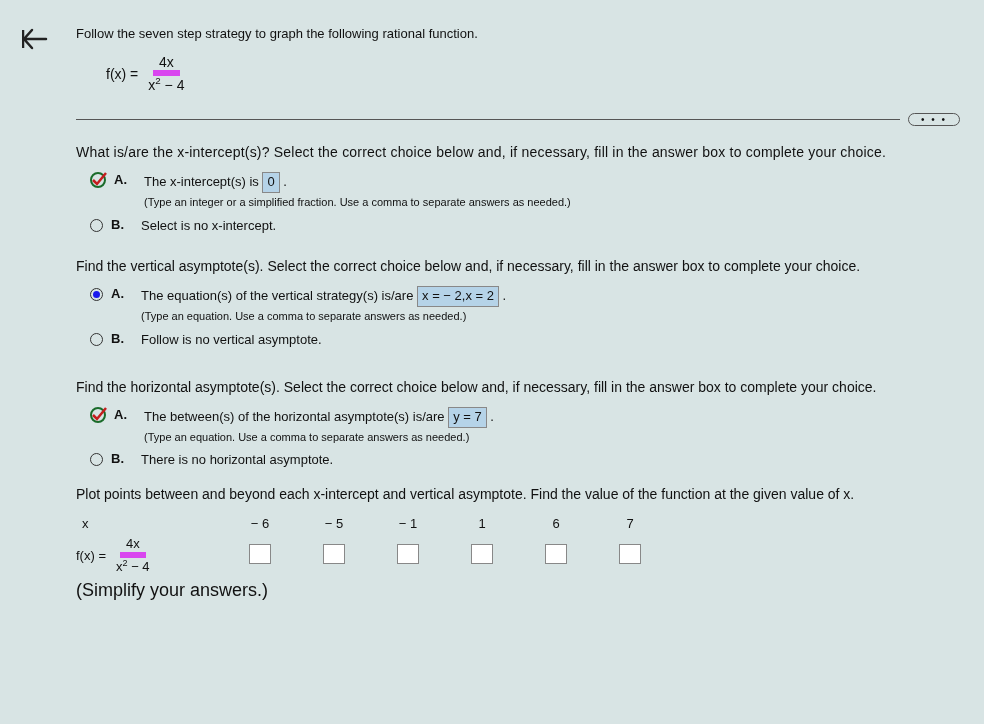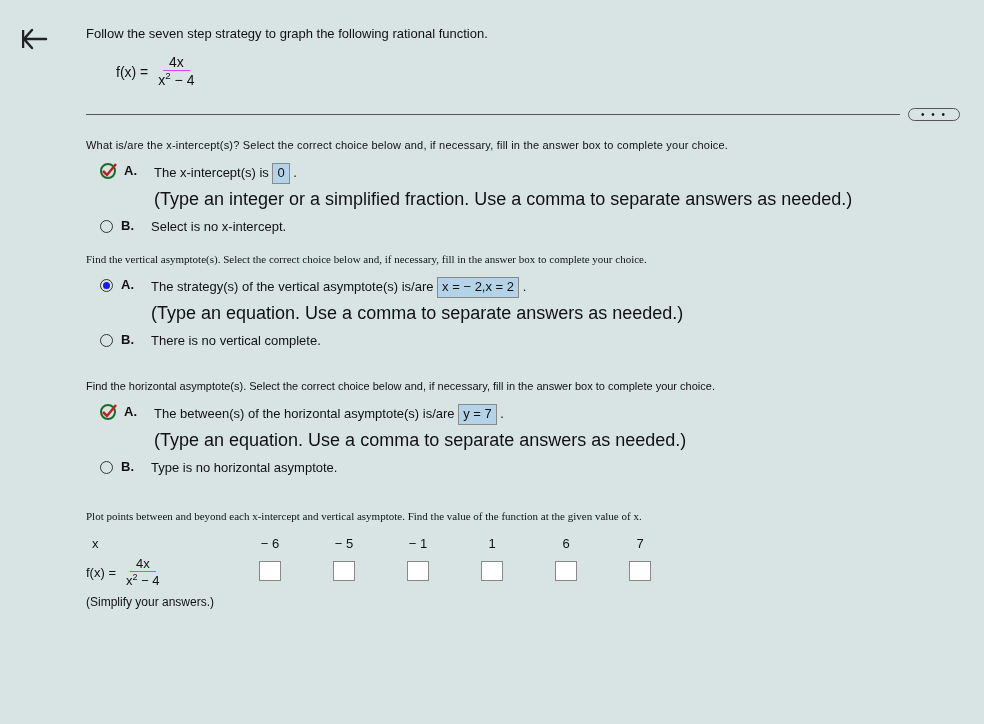--- a/index.html
+++ b/index.html
@@ -17,57 +17,57 @@
     position: absolute;
     left: 22px;
     top: 28px;
     font-size: 22px;
     font-weight: bold;
     color: #222;
     cursor: pointer;
   }
   .content {
     position: absolute;
-    left: 86px;
+    left: 76px;
     top: 26px;
     right: 24px;
   }
   .instr { font-size: 13px; margin-bottom: 14px; }
   .equation {
     margin-left: 30px;
     margin-bottom: 20px;
     font-size: 14px;
     display: flex;
     align-items: center;
   }
   .frac {
     display: inline-flex;
     flex-direction: column;
     align-items: center;
     margin: 0 4px;
     line-height: 1.1;
   }
-  .frac .num { border-bottom: 1px solid #d946ef; padding: 0 6px; }
+  .frac .num { border-bottom: 6px solid #d946ef; padding: 0 6px; }
   .frac .den { padding: 0 6px; text-align: right; }
   .hr-wrap {
     display: flex;
     align-items: center;
     margin: 6px 0 18px 0;
   }
   .hr-line { flex: 1; border-top: 1px solid #555; }
   .dots-pill {
     border: 1px solid #555;
     border-radius: 10px;
     padding: 0 12px;
     font-size: 10px;
     margin-left: 8px;
     letter-spacing: 2px;
     background: #d8e4e4;
   }
-  .prompt { margin: 8px 0 12px 0; font-size: 11px; }
+  .prompt { margin: 8px 0 12px 0; font-size: 14px; }
   .choice-row {
     display: flex;
     align-items: flex-start;
     margin: 6px 0 4px 14px;
     gap: 8px;
   }
   .radio-ind {
     width: 13px; height: 13px;
     border: 1.5px solid #333;
     border-radius: 50%;
@@ -84,21 +84,21 @@
   }
   .check-ind {
     width: 16px; height: 16px;
     position: relative;
     margin-top: 0px;
     flex-shrink: 0;
   }
   .check-ind svg { position: absolute; left: -2px; top: -2px; }
   .choice-label { font-weight: bold; margin-right: 4px; width: 18px; flex-shrink:0; }
   .choice-text { flex: 1; line-height: 1.45; }
-  .hint { font-size: 18px; margin-top: 2px; }
+  .hint { font-size: 11px; margin-top: 2px; }
   .answer-box {
     background: #b5d3e8;
     padding: 0 4px;
     border: 1px solid #888;
     display: inline-block;
   }
   .table-area { margin-top: 14px; }
   .table-row { display: flex; align-items: center; gap: 34px; }
   .table-row .cell { width: 40px; text-align: center; font-size: 13px; }
   .table-row .leader { width: 130px; font-size: 13px; display:flex; align-items:center; }
@@ -153,35 +153,35 @@
       <div class="hint">(Type an integer or a simplified fraction. Use a comma to separate answers as needed.)</div>
     </span>
   </div>
 
   <div class="choice-row">
     <span class="radio-ind"></span>
     <span class="choice-label">B.</span>
     <span class="choice-text">Select is no x-intercept.</span>
   </div>
 
-  <div class="prompt" style="margin-top:16px;font-family:Liberation Serif, serif;">Find the vertical asymptote(s). Select the correct choice below and, if necessary, fill in the answer box to complete your choice.</div>
+  <div class="prompt" style="margin-top:22px;">Find the vertical asymptote(s). Select the correct choice below and, if necessary, fill in the answer box to complete your choice.</div>
 
   <div class="choice-row">
     <span class="radio-ind checked"></span>
     <span class="choice-label">A.</span>
     <span class="choice-text">
-      <span>The strategy(s) of the vertical asymptote(s) is/are </span><span class="answer-box">x = − 2,x = 2</span><span> .</span>
+      <span>The equation(s) of the vertical strategy(s) is/are </span><span class="answer-box">x = − 2,x = 2</span><span> .</span>
       <div class="hint">(Type an equation. Use a comma to separate answers as needed.)</div>
     </span>
   </div>
 
   <div class="choice-row">
     <span class="radio-ind"></span>
     <span class="choice-label">B.</span>
-    <span class="choice-text">There is no vertical complete.</span>
+    <span class="choice-text">Follow is no vertical asymptote.</span>
   </div>
 
   <div class="prompt" style="margin-top:29px;">Find the horizontal asymptote(s). Select the correct choice below and, if necessary, fill in the answer box to complete your choice.</div>
 
   <div class="choice-row">
     <span class="check-ind">
       <svg width="20" height="20" viewBox="0 0 20 20">
           <circle cx="10" cy="10" r="7" fill="none" stroke="#1a6b2a" stroke-width="2"></circle>
           <path d="M5 10 L9 14 L18 3" stroke="#c41e1e" stroke-width="2.5" fill="none"></path>
         </svg>
@@ -189,24 +189,24 @@
     <span class="choice-label">A.</span>
     <span class="choice-text">
       <span>The between(s) of the horizontal asymptote(s) is/are </span><span class="answer-box">y = 7</span><span> .</span>
       <div class="hint">(Type an equation. Use a comma to separate answers as needed.)</div>
     </span>
   </div>
 
   <div class="choice-row">
     <span class="radio-ind"></span>
     <span class="choice-label">B.</span>
-    <span class="choice-text">Type is no horizontal asymptote.</span>
-  </div>
-
-  <div class="prompt" style="margin-top:32px;font-family:Liberation Serif, serif;">Plot points between and beyond each x-intercept and vertical asymptote. Find the value of the function at the given value of x.</div>
+    <span class="choice-text">There is no horizontal asymptote.</span>
+  </div>
+
+  <div class="prompt" style="margin-top:16px;">Plot points between and beyond each x-intercept and vertical asymptote. Find the value of the function at the given value of x.</div>
 
   <div class="table-area">
     <div class="table-row">
       <span class="leader" style="padding-left:6px;">x</span>
       <span class="cell">− 6</span>
       <span class="cell">− 5</span>
       <span class="cell">− 1</span>
       <span class="cell">1</span>
       <span class="cell">6</span>
       <span class="cell">7</span>
@@ -219,16 +219,16 @@
           <span class="den"><span>x</span><sup>2</sup><span> − 4</span></span>
         </span>
       </span>
       <span class="cell"><span class="small-input"></span></span>
       <span class="cell"><span class="small-input"></span></span>
       <span class="cell"><span class="small-input"></span></span>
       <span class="cell"><span class="small-input"></span></span>
       <span class="cell"><span class="small-input"></span></span>
       <span class="cell"><span class="small-input"></span></span>
     </div>
-    <div style="margin-top:6px; font-size:12px;">(Simplify your answers.)</div>
+    <div style="margin-top:6px; font-size:18px;">(Simplify your answers.)</div>
   </div>
 
 </div>
 
 </body></html>

